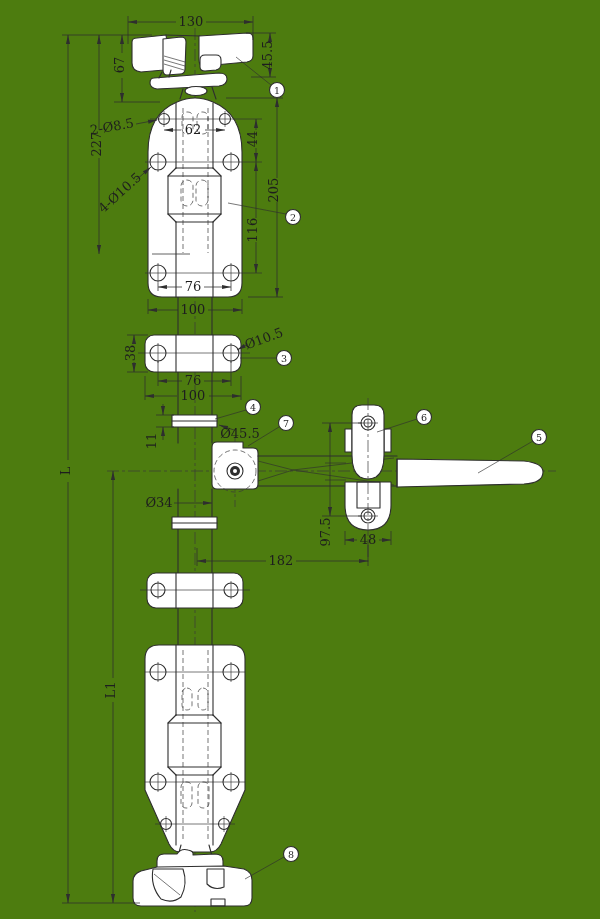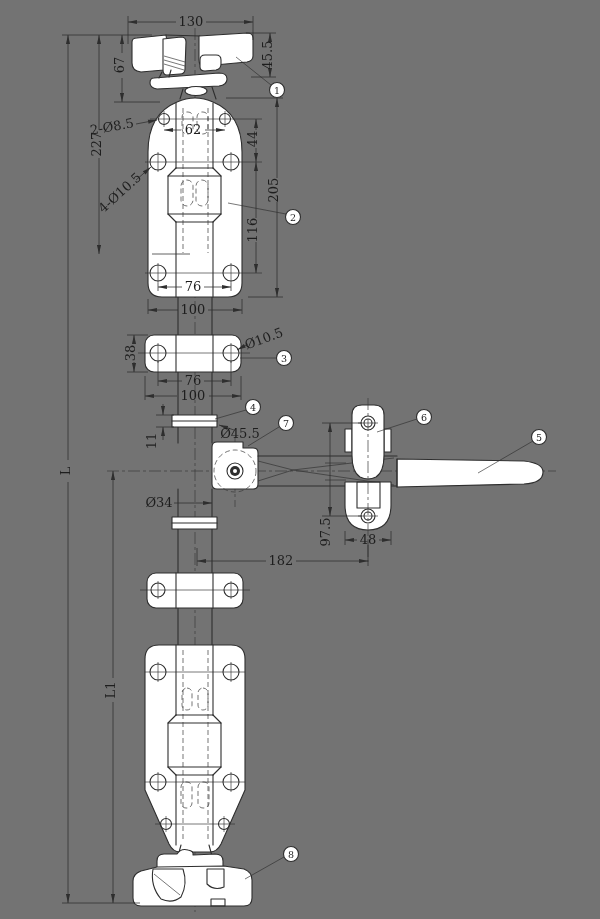--- a/index.html
+++ b/index.html
@@ -1,16 +1,16 @@
 <!DOCTYPE html>
 <html><head>
 <meta charset="utf-8">
 <style>
   html,body{margin:0;padding:0;background:#ffffff;}
-  .stage{width:600px;height:919px;position:relative;background:#737373;overflow:hidden;}
+  .stage{width:600px;height:919px;position:relative;background:#4d7c0f;overflow:hidden;}
   svg{display:block;}
   .part{stroke:#2e2e2e;stroke-width:1.1;fill:none;stroke-linejoin:round;stroke-linecap:round;}
   .partw{stroke:#2e2e2e;stroke-width:1.1;fill:#ffffff;stroke-linejoin:round;}
   .thin{stroke:#2e2e2e;stroke-width:.65;fill:none;}
   .dash{stroke:#3a3a3a;stroke-width:.7;fill:none;stroke-dasharray:5 3;}
   .cl{stroke:#3a3a3a;stroke-width:.7;fill:none;stroke-dasharray:12 3 3 3;}
   .dim{stroke:#2e2e2e;stroke-width:.75;fill:none;}
   .dtxt{font-family:"DejaVu Serif","Liberation Serif",serif;font-size:13px;fill:#1e1e1e;}
   .btxt{font-family:"DejaVu Serif","Liberation Serif",serif;font-size:9.5px;fill:#1e1e1e;}
 </style>

